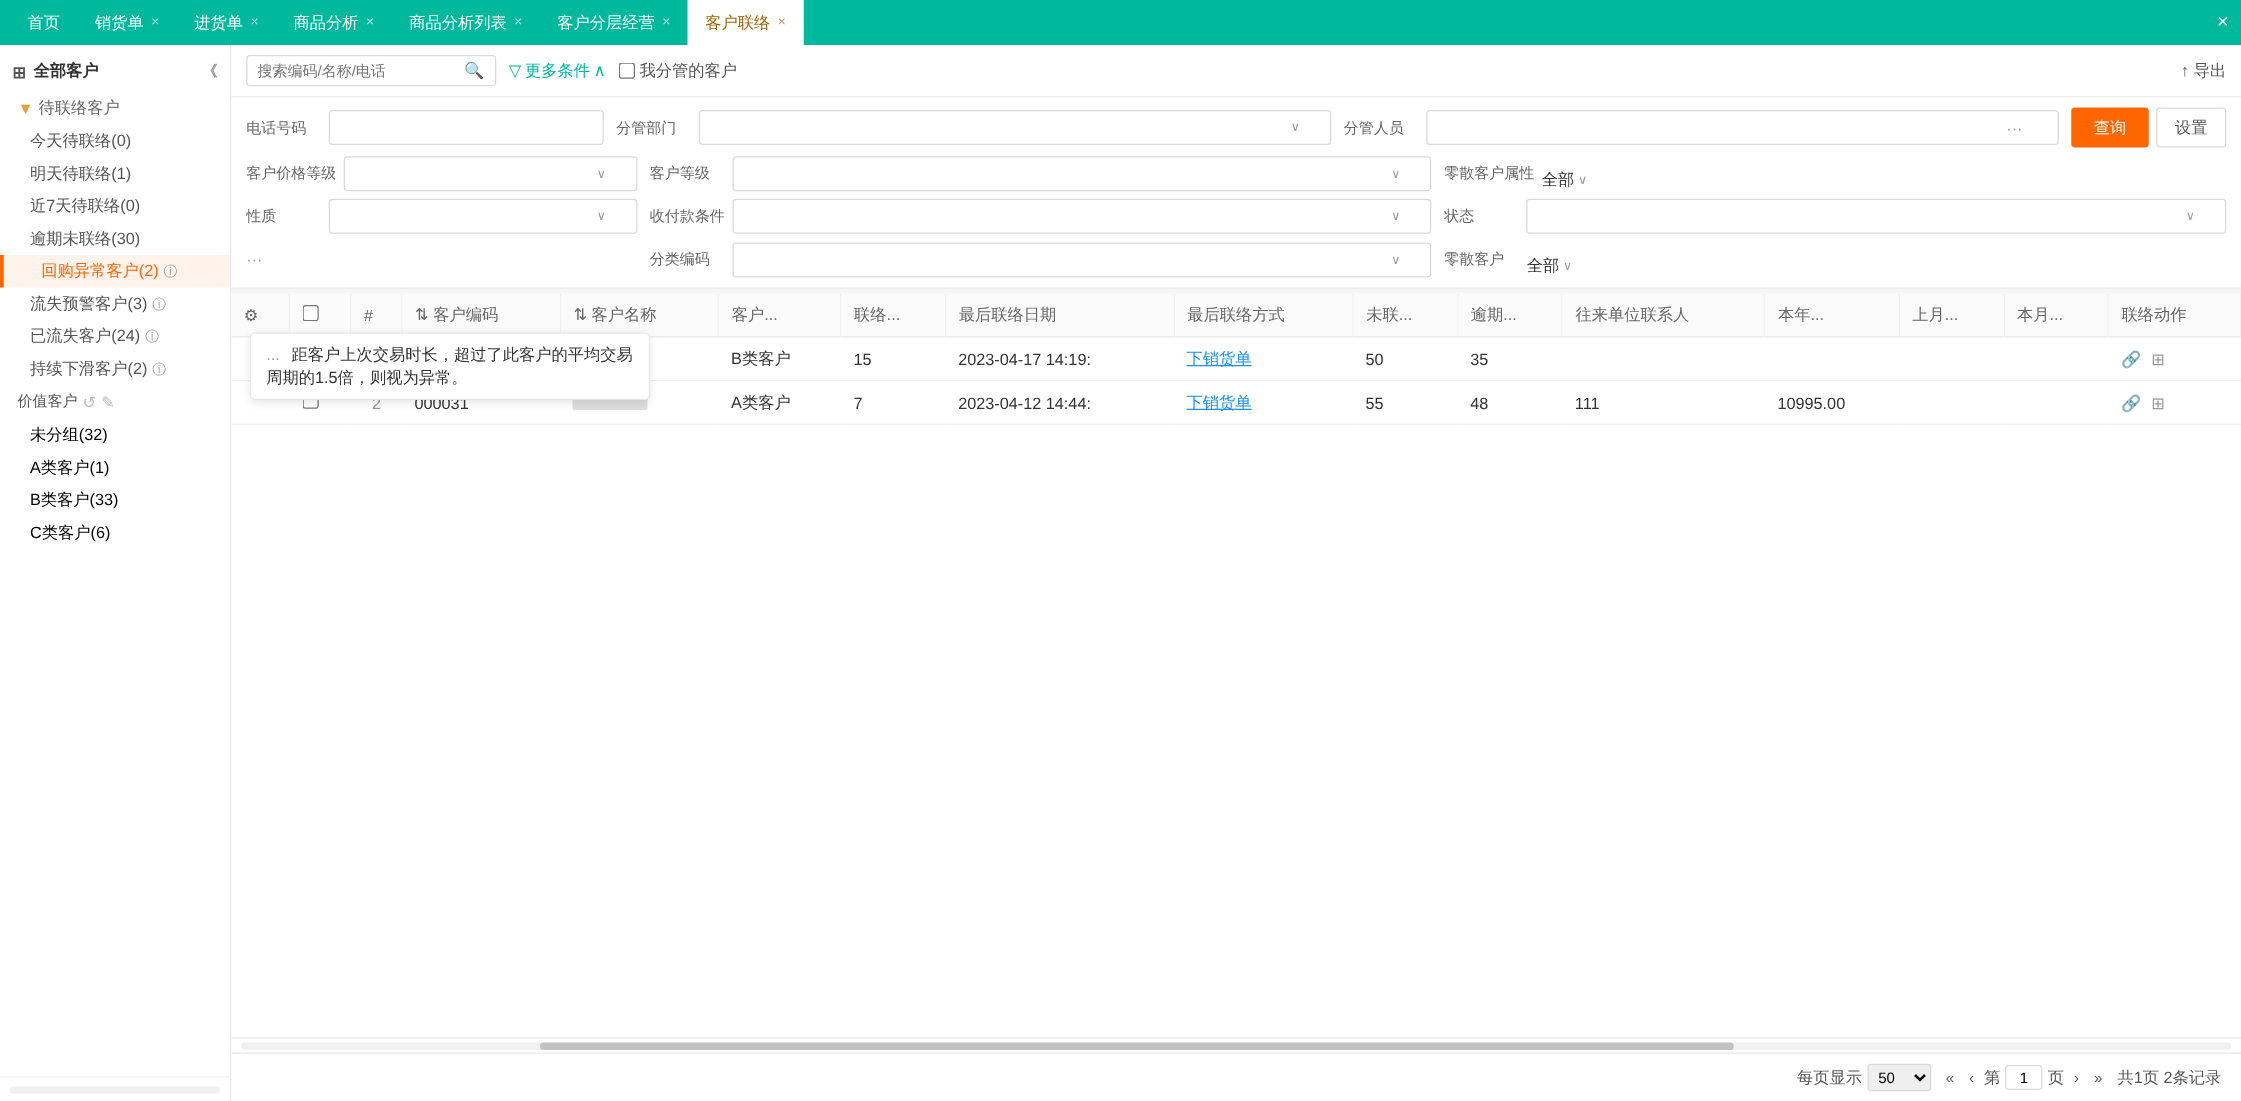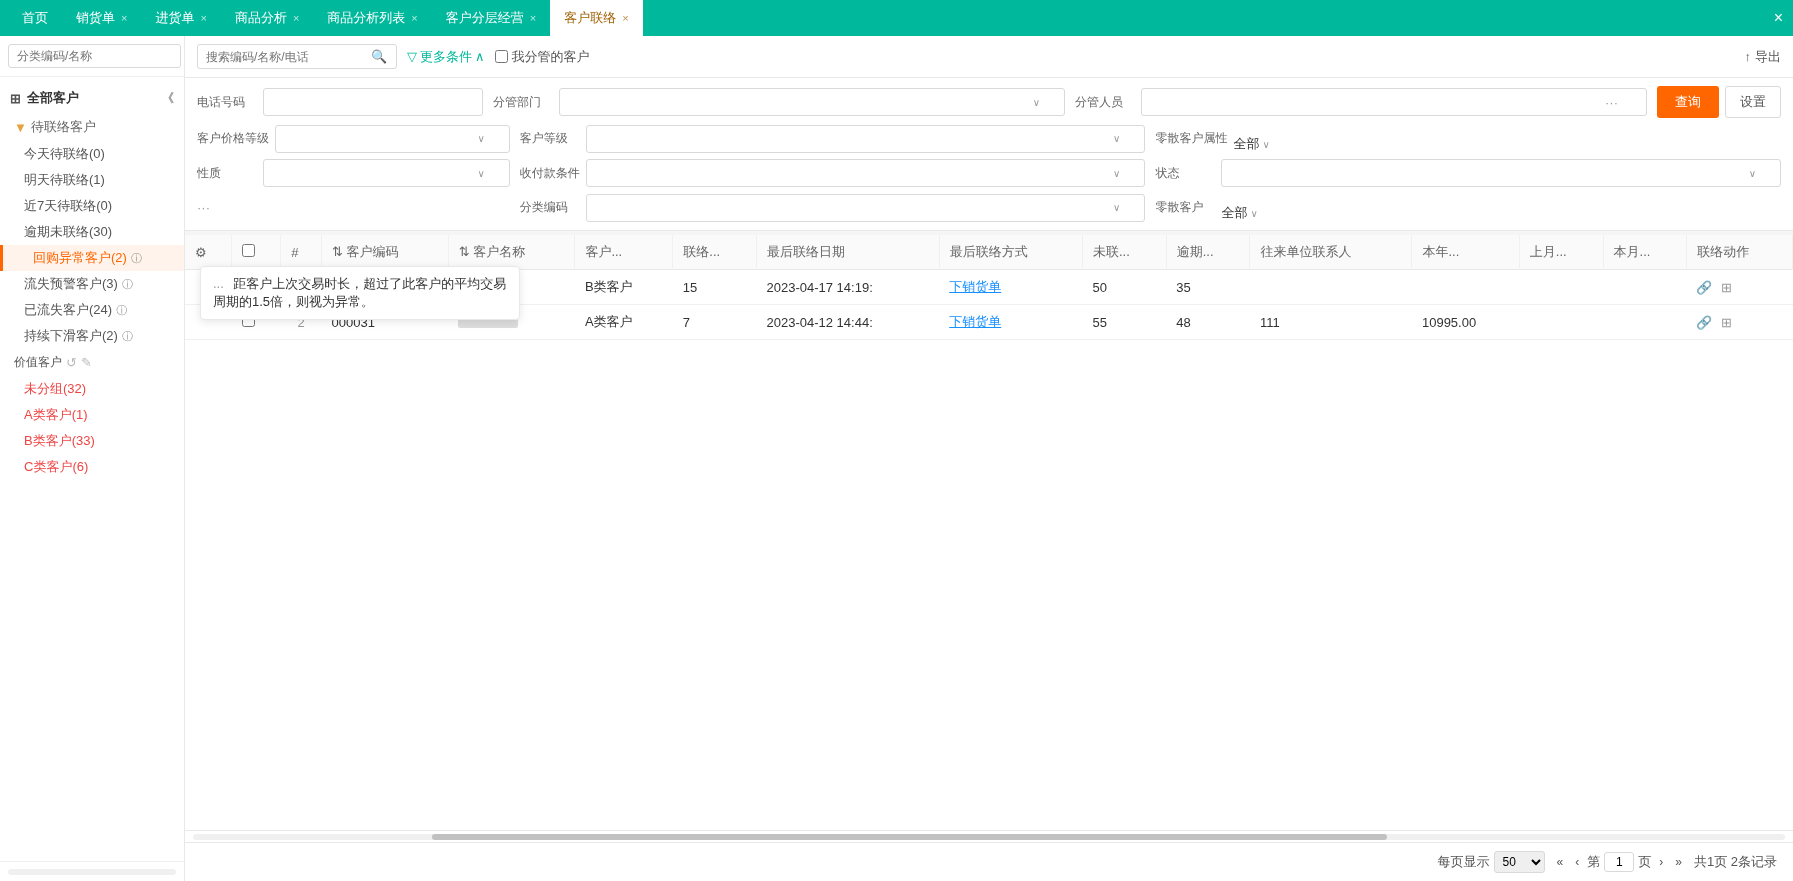--- a/index.html
+++ b/index.html
@@ -141,21 +141,21 @@
     }
     .divider-section .icons {
       margin-left: 4px;
       display: flex;
       gap: 4px;
       color: #bbb;
       font-size: 12px;
     }
     .sidebar-sub-item {
       padding: 4px 10px 4px 24px;
-      color: #ef4444;
+      color: #000000;
       cursor: pointer;
       font-size: 12px;
     }
 
     
     .content-area {
       flex: 1;
       display: flex;
       flex-direction: column;
       overflow: hidden;
@@ -485,24 +485,20 @@
   <div class="nav-item active">
     <span>客户联络</span>
     <span class="close-x">×</span>
   </div>
   <span class="window-close">×</span>
 </div>
 
 <div class="main-layout">
 
   <div class="sidebar">
-    <div class="sidebar-search">
-      <input type="text" placeholder="分类编码/名称" style="">
-
-    </div>
     <div class="sidebar-content">
       <div class="sidebar-header">
         <span class="grid-icon">⊞</span>
         <span>全部客户</span>
         <span class="collapse-icon">《</span>
       </div>
 
       <div class="sidebar-group">
         <div class="sidebar-group-title">
           <span class="arrow">▼</span>

